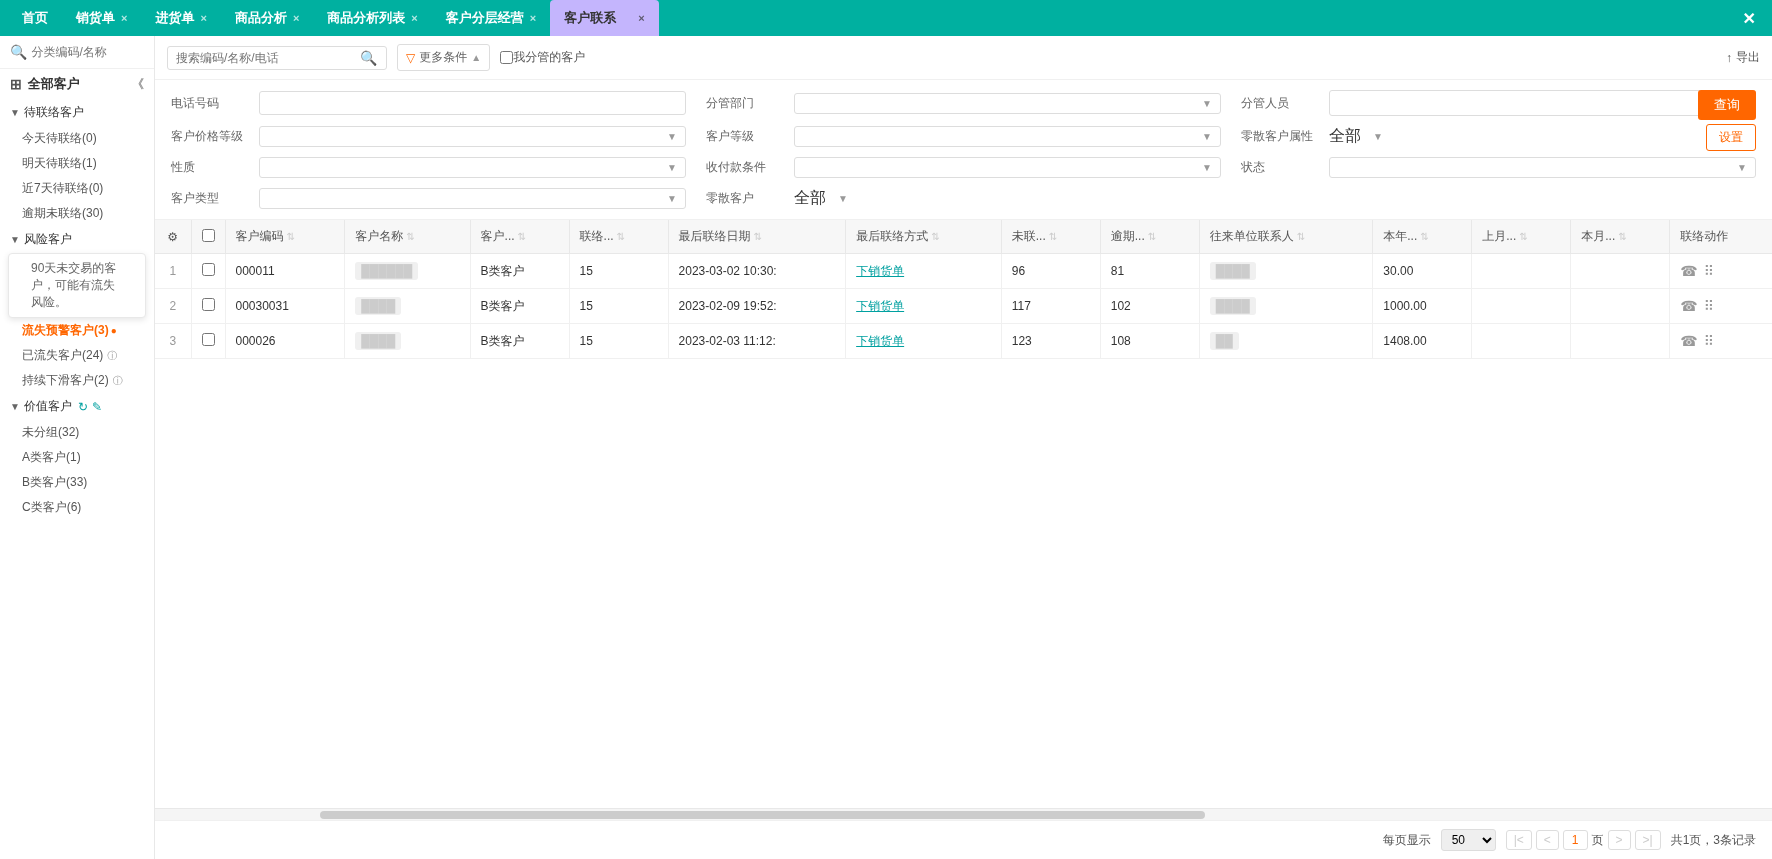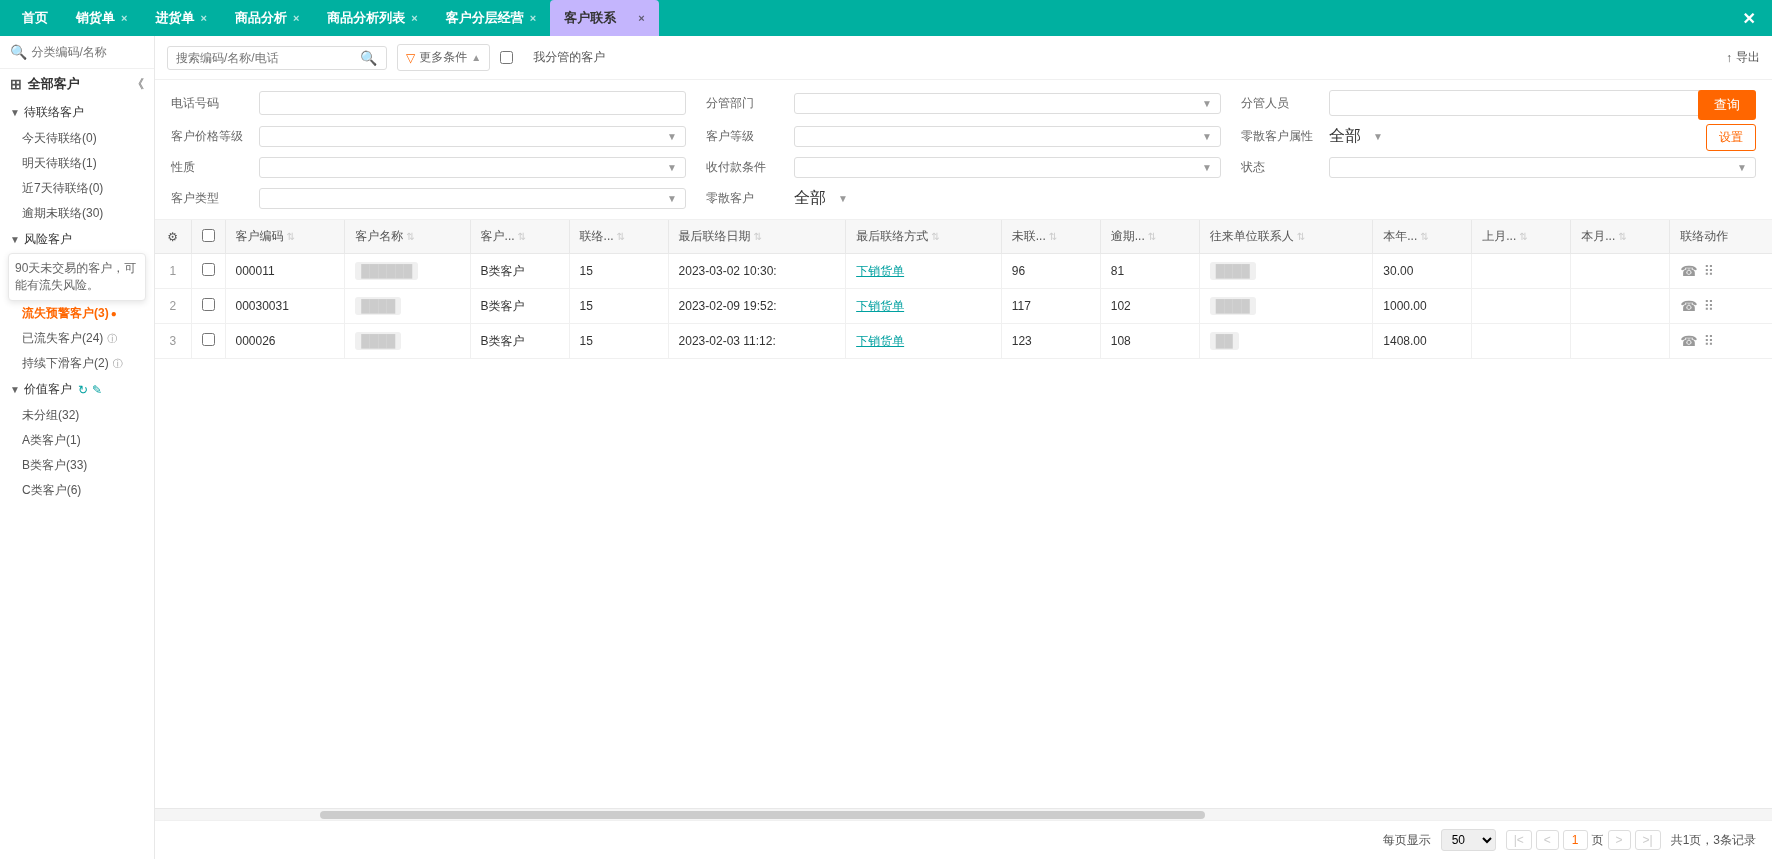--- a/index.html
+++ b/index.html
@@ -130,21 +130,21 @@
     .sidebar-item .circle-icon {
       margin-left: 4px;
       font-size: 10px;
       color: #999;
     }
 
     .sidebar-tooltip {
       background: #fff;
       border: 1px solid #e8e8e8;
       border-radius: 4px;
-      padding: 6px 6px;
+      padding: 6px 22px;
       font-size: 12px;
       color: #666;
       margin: 0 8px;
       box-shadow: 0 2px 6px rgba(0,0,0,0.1);
     }
 
     
     .content-area {
       flex: 1;
       display: flex;
@@ -187,21 +187,21 @@
       cursor: pointer;
       padding: 4px 8px;
       border: 1px solid #ddd;
       border-radius: 3px;
       background: #fff;
     }
     .filter-btn .filter-icon { color: #f60; }
     .my-customers {
       display: flex;
       align-items: center;
-      gap: 20px;
+      gap: 0;
       font-size: 12px;
       color: #555;
       cursor: pointer;
     }
     .export-btn {
       margin-left: auto;
       display: flex;
       align-items: center;
       gap: 4px;
       font-size: 12px;

